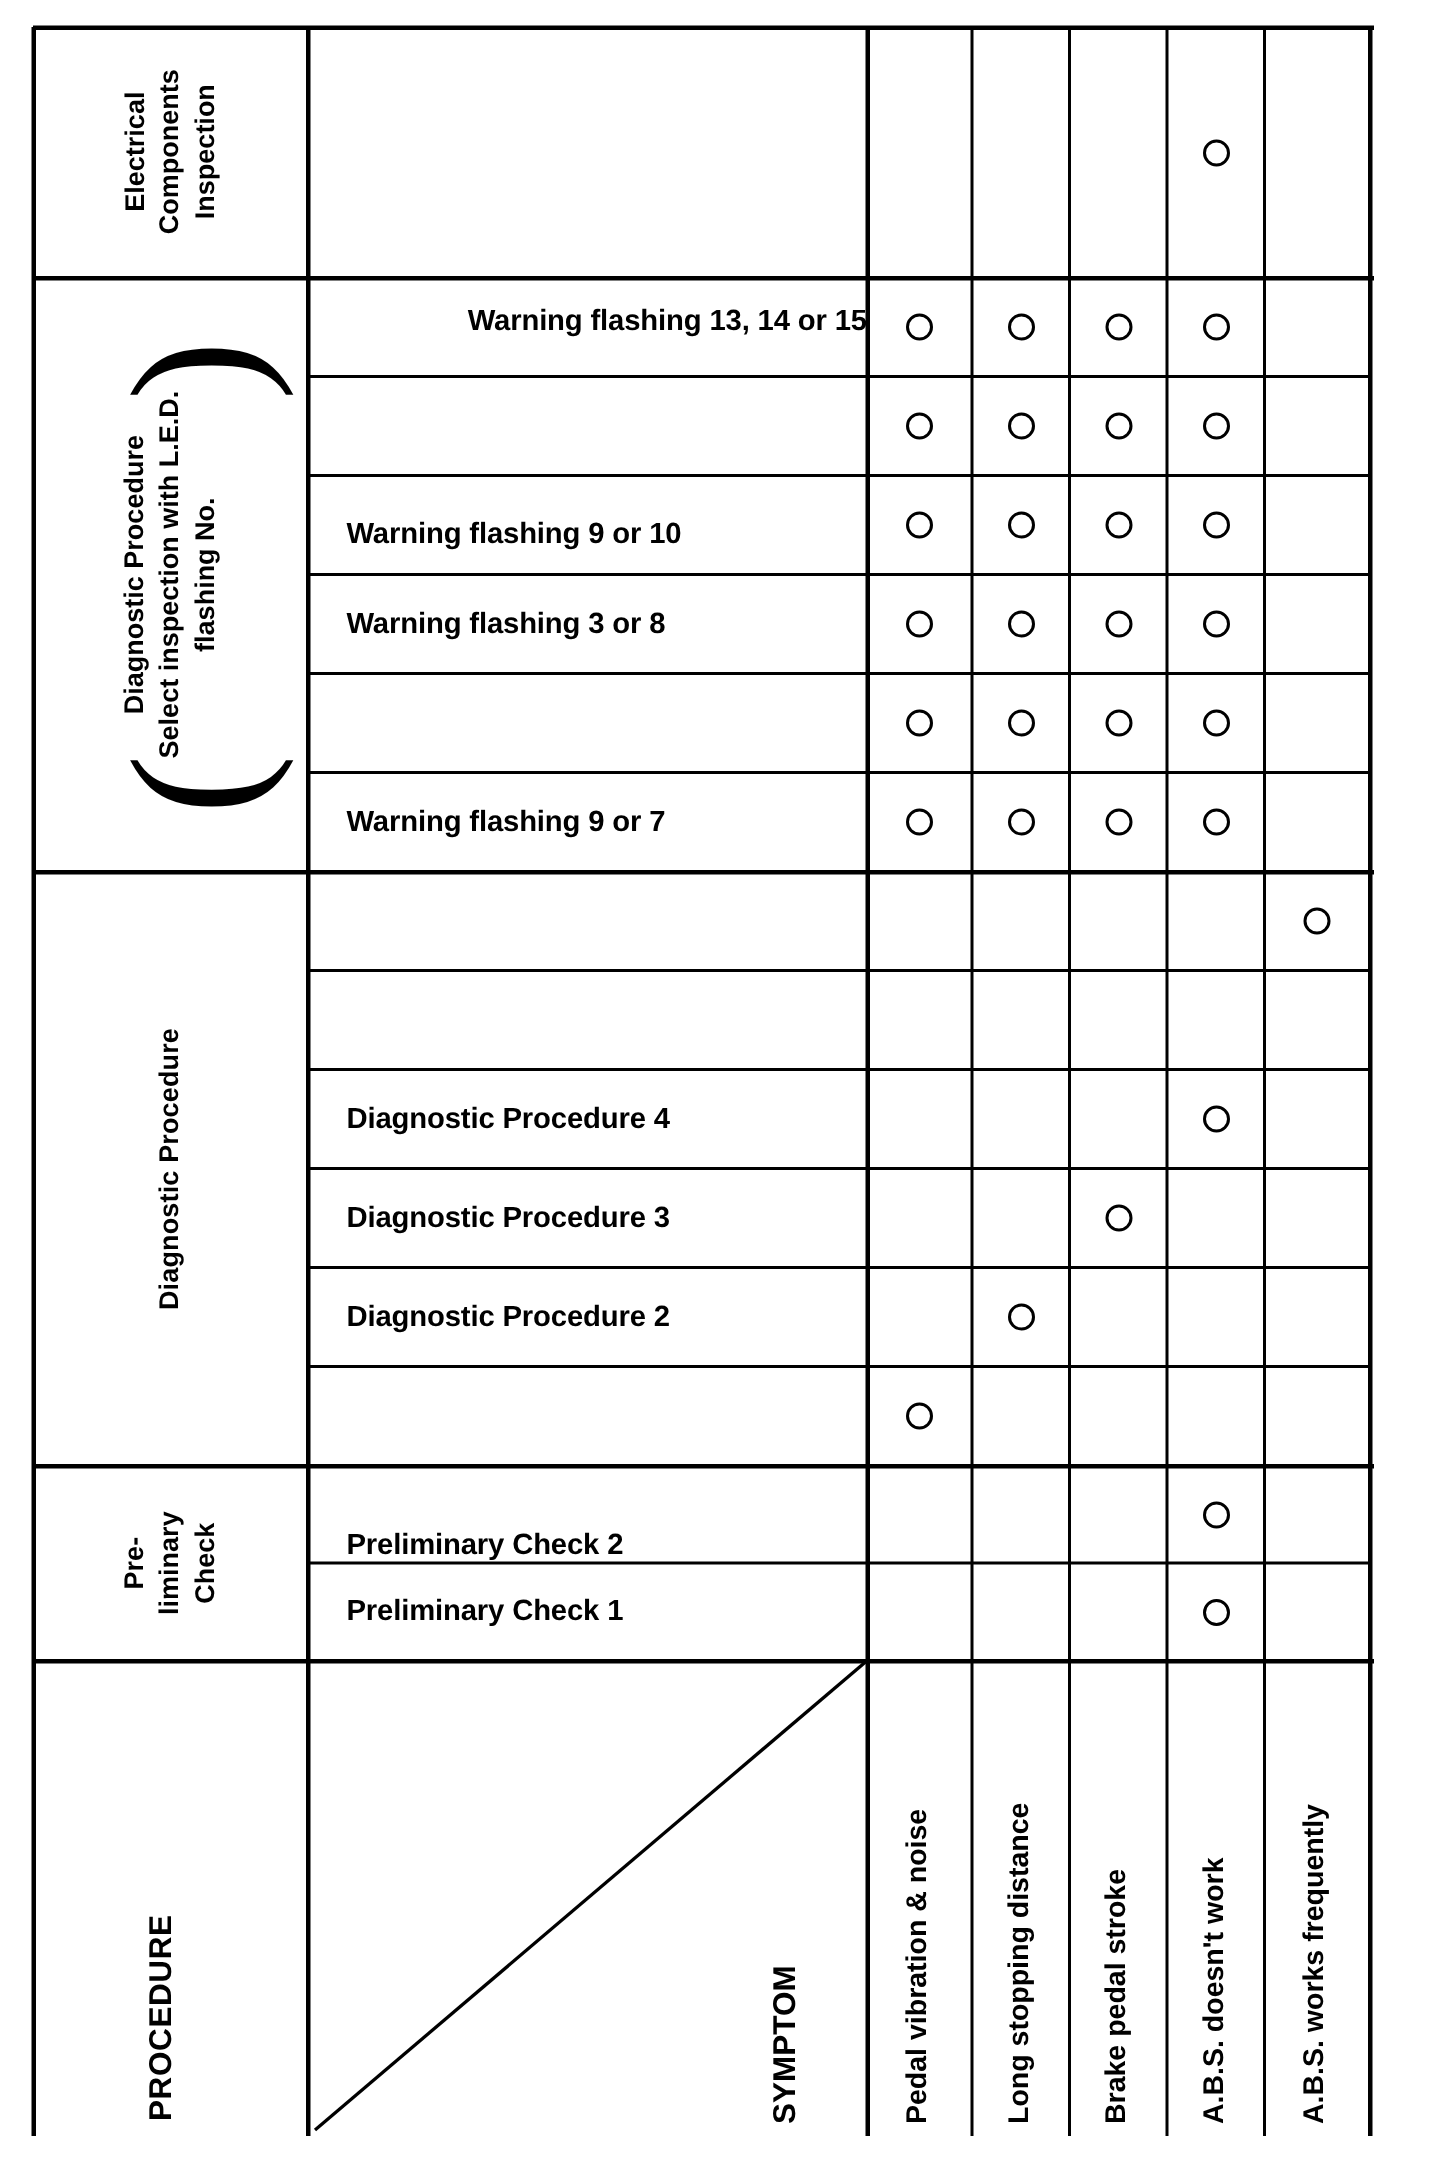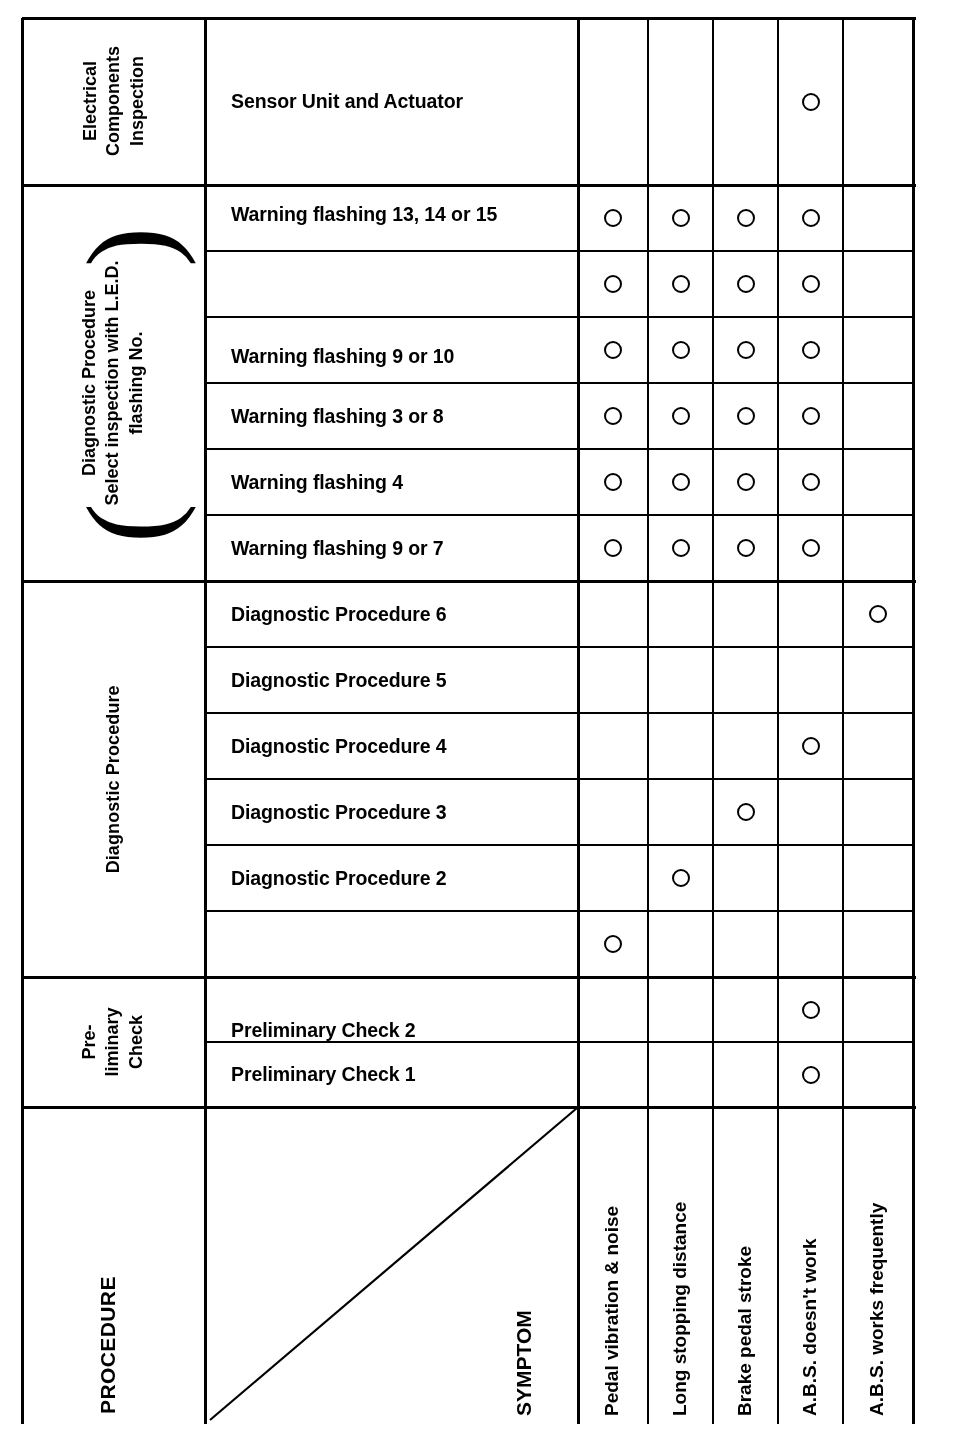--- a/index.html
+++ b/index.html
@@ -86,30 +86,27 @@
   }
   .diag {
     position: absolute;
     overflow: visible;
   }
 </style>
 </head>
 <body>
 
 <div id="sheet">
-    <div class="cell rowlabel" style="left: 205px; top: 18px; width: 373px; height: 167px;">
-      <span>Sensor Unit and Actuator</span>
-    </div>
     <div class="cell" style="left: 578px; top: 18px; width: 70px; height: 167px;"></div>
     <div class="cell" style="left: 648px; top: 18px; width: 65px; height: 167px;"></div>
     <div class="cell" style="left: 713px; top: 18px; width: 65px; height: 167px;"></div>
     <div class="cell" style="left: 778px; top: 18px; width: 65px; height: 167px;"></div>
     <div class="mark" style="left: 801.5px; top: 92.5px;"></div>
     <div class="cell" style="left: 843px; top: 18px; width: 70px; height: 167px;"></div>
-    <div class="cell rowlabel" style="left: 205px; top: 185px; width: 373px; height: 58px;">
+    <div class="cell rowlabel" style="left: 205px; top: 185px; width: 373px; height: 58px; justify-content: flex-end;">
       <span>Warning flashing 13, 14 or 15</span>
     </div>
     <div class="cell" style="left: 578px; top: 185px; width: 70px; height: 66px;"></div>
     <div class="mark" style="left: 604px; top: 209px;"></div>
     <div class="cell" style="left: 648px; top: 185px; width: 65px; height: 66px;"></div>
     <div class="mark" style="left: 671.5px; top: 209px;"></div>
     <div class="cell" style="left: 713px; top: 185px; width: 65px; height: 66px;"></div>
     <div class="mark" style="left: 736.5px; top: 209px;"></div>
     <div class="cell" style="left: 778px; top: 185px; width: 65px; height: 66px;"></div>
     <div class="mark" style="left: 801.5px; top: 209px;"></div>
@@ -140,23 +137,20 @@
     </div>
     <div class="cell" style="left: 578px; top: 383px; width: 70px; height: 66px;"></div>
     <div class="mark" style="left: 604px; top: 407px;"></div>
     <div class="cell" style="left: 648px; top: 383px; width: 65px; height: 66px;"></div>
     <div class="mark" style="left: 671.5px; top: 407px;"></div>
     <div class="cell" style="left: 713px; top: 383px; width: 65px; height: 66px;"></div>
     <div class="mark" style="left: 736.5px; top: 407px;"></div>
     <div class="cell" style="left: 778px; top: 383px; width: 65px; height: 66px;"></div>
     <div class="mark" style="left: 801.5px; top: 407px;"></div>
     <div class="cell" style="left: 843px; top: 383px; width: 70px; height: 66px;"></div>
-    <div class="cell rowlabel" style="left: 205px; top: 449px; width: 373px; height: 66px;">
-      <span>Warning flashing 4</span>
-    </div>
     <div class="cell" style="left: 578px; top: 449px; width: 70px; height: 66px;"></div>
     <div class="mark" style="left: 604px; top: 473px;"></div>
     <div class="cell" style="left: 648px; top: 449px; width: 65px; height: 66px;"></div>
     <div class="mark" style="left: 671.5px; top: 473px;"></div>
     <div class="cell" style="left: 713px; top: 449px; width: 65px; height: 66px;"></div>
     <div class="mark" style="left: 736.5px; top: 473px;"></div>
     <div class="cell" style="left: 778px; top: 449px; width: 65px; height: 66px;"></div>
     <div class="mark" style="left: 801.5px; top: 473px;"></div>
     <div class="cell" style="left: 843px; top: 449px; width: 70px; height: 66px;"></div>
     <div class="cell rowlabel" style="left: 205px; top: 515px; width: 373px; height: 66px;">
@@ -164,32 +158,26 @@
     </div>
     <div class="cell" style="left: 578px; top: 515px; width: 70px; height: 66px;"></div>
     <div class="mark" style="left: 604px; top: 539px;"></div>
     <div class="cell" style="left: 648px; top: 515px; width: 65px; height: 66px;"></div>
     <div class="mark" style="left: 671.5px; top: 539px;"></div>
     <div class="cell" style="left: 713px; top: 515px; width: 65px; height: 66px;"></div>
     <div class="mark" style="left: 736.5px; top: 539px;"></div>
     <div class="cell" style="left: 778px; top: 515px; width: 65px; height: 66px;"></div>
     <div class="mark" style="left: 801.5px; top: 539px;"></div>
     <div class="cell" style="left: 843px; top: 515px; width: 70px; height: 66px;"></div>
-    <div class="cell rowlabel" style="left: 205px; top: 581px; width: 373px; height: 66px;">
-      <span>Diagnostic Procedure 6</span>
-    </div>
     <div class="cell" style="left: 578px; top: 581px; width: 70px; height: 66px;"></div>
     <div class="cell" style="left: 648px; top: 581px; width: 65px; height: 66px;"></div>
     <div class="cell" style="left: 713px; top: 581px; width: 65px; height: 66px;"></div>
     <div class="cell" style="left: 778px; top: 581px; width: 65px; height: 66px;"></div>
     <div class="cell" style="left: 843px; top: 581px; width: 70px; height: 66px;"></div>
     <div class="mark" style="left: 869px; top: 605px;"></div>
-    <div class="cell rowlabel" style="left: 205px; top: 647px; width: 373px; height: 66px;">
-      <span>Diagnostic Procedure 5</span>
-    </div>
     <div class="cell" style="left: 578px; top: 647px; width: 70px; height: 66px;"></div>
     <div class="cell" style="left: 648px; top: 647px; width: 65px; height: 66px;"></div>
     <div class="cell" style="left: 713px; top: 647px; width: 65px; height: 66px;"></div>
     <div class="cell" style="left: 778px; top: 647px; width: 65px; height: 66px;"></div>
     <div class="cell" style="left: 843px; top: 647px; width: 70px; height: 66px;"></div>
     <div class="cell rowlabel" style="left: 205px; top: 713px; width: 373px; height: 66px;">
       <span>Diagnostic Procedure 4</span>
     </div>
     <div class="cell" style="left: 578px; top: 713px; width: 70px; height: 66px;"></div>
     <div class="cell" style="left: 648px; top: 713px; width: 65px; height: 66px;"></div>

